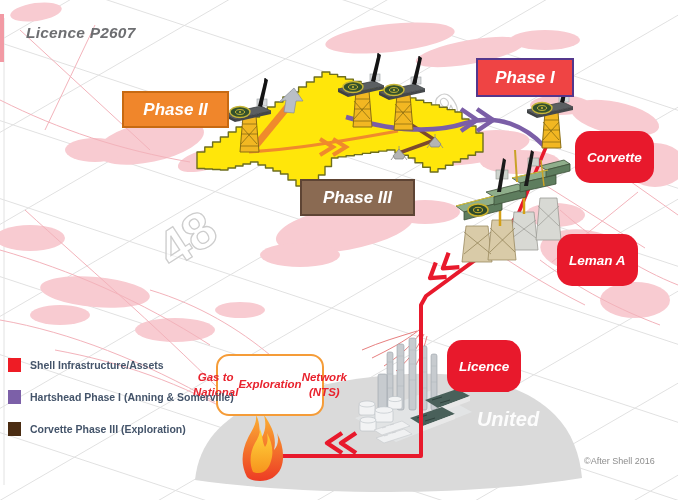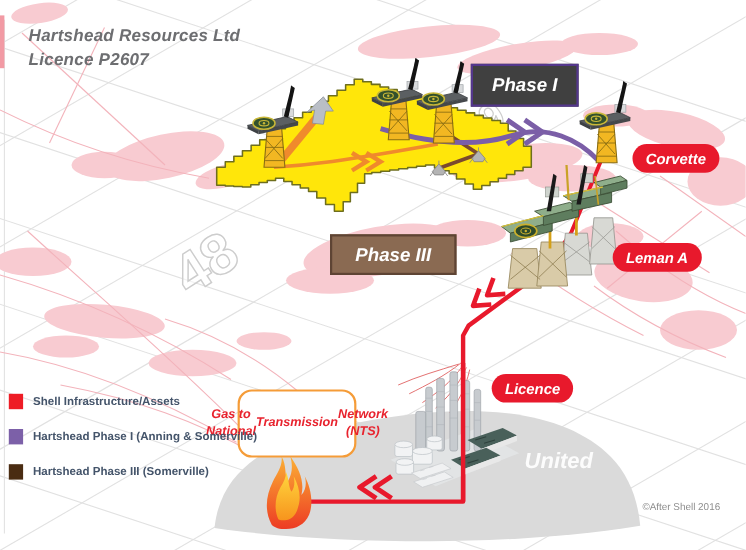--- a/index.html
+++ b/index.html
@@ -7,26 +7,26 @@
          font-family:"Liberation Sans",sans-serif;}
   #mapsvg{position:absolute;left:0;top:0;}
   .abs{position:absolute;}
   .title{left:26px;top:22px;font-size:15.5px;font-weight:bold;font-style:italic;
          color:#6D6E71;line-height:1.42;letter-spacing:.2px;}
   .phase-badge{display:flex;align-items:center;justify-content:center;
 teh:0;
          color:#fff;font-weight:bold;font-style:italic;border:2px solid rgba(0,0,0,.25);}
   .badge2{left:122px;top:91px;width:103px;height:33px;font-size:17px;border-color:#C76A12;}
   .badge1{left:428px;top:58px;width:94px;height:35px;font-size:17px;border-color:#54378C;}
-  .badge3{left:300px;top:179px;width:111px;height:33px;font-size:17px;border-color:#5E4434;margin-top:34px;}
+  .badge3{left:300px;top:179px;width:111px;height:33px;font-size:17px;border-color:#5E4434;}
   .pill{display:flex;align-items:center;justify-content:center;color:#fff;
         font-weight:bold;font-style:italic;font-size:13.5px;border-radius:15px;
-        padding:0 12px;height:26px;}
+        padding:13px 12px;height:26px;}
   .pill-corvette{left:575px;top:131px;}
-  .pill-leman{left:557px;top:221px;}
+  .pill-leman{left:557px;top:234px;}
   .pill-bacton{left:447px;top:340px;}
   .callout{left:216px;top:354px;width:104px;height:58px;background:#fff;
            border:2.5px solid #F59C38;border-radius:13px;display:flex;flex-direction:row;
            align-items:center;justify-content:center;text-align:center;
            font-size:11.5px;font-weight:bold;font-style:italic;color:#E8232E;line-height:1.32;}
   .legend{left:8px;top:358px;display:flex;flex-direction:column;gap:18px;}
   .legend-row{display:flex;align-items:center;gap:9px;height:14px;}
   .swatch{width:13px;height:14px;flex:0 0 13px;}
   .legend-label{font-size:10.5px;font-weight:bold;color:#44546A;white-space:nowrap;}
   .uk{left:448px;top:406px;width:120px;text-align:center;color:rgba(255,255,255,.92);
@@ -263,59 +263,61 @@
              C283,444 285,458 281,468 C277,477 269,481 260,481
              C254,481 250,480 247,477 Z" fill="url(#flameG)"></path>
     <path d="M253,472 C249,463 250,452 255,443 C258,438 260,434 260,429
              C263,436 262,442 265,447 C268,443 268,438 267,433
              C272,442 274,452 271,461 C269,469 264,473 259,473
              C257,473 255,473 253,472 Z" fill="url(#flameI)"></path>
   </g>
 </svg>
 
 <div class="abs title">
-  <div>Hartshead Resources Ltd</div>
   <div>Licence P2607</div>
 </div>
 
-<div class="abs phase-badge badge1" style="background-color: #404040;">
+<div class="abs phase-badge badge2" style="background-color: rgb(240, 134, 43);">
+      <span>Phase II</span>
+    </div>
+<div class="abs phase-badge badge1" style="background-color: #ef4444; margin-left: 48px;">
       <span>Phase I</span>
     </div>
 <div class="abs phase-badge badge3" style="background-color: rgb(138, 106, 82);">
       <span>Phase III</span>
     </div>
 
 <div class="abs pill pill-corvette" style="background-color: rgb(232, 25, 44);">
       <span>Corvette</span>
     </div>
 <div class="abs pill pill-leman" style="background-color: rgb(232, 25, 44);">
       <span>Leman A</span>
     </div>
 <div class="abs pill pill-bacton" style="background-color: rgb(232, 25, 44);">
       <span>Licence</span>
     </div>
 
 <div class="abs callout">
   <div>Gas to National</div>
-  <div>Transmission</div>
+  <div>Exploration</div>
   <div>Network (NTS)</div>
 </div>
 
 <div class="abs legend">
   <div class="legend-row">
     <div class="swatch" style="background-color: rgb(238, 28, 37);"></div>
     <div class="legend-label">Shell Infrastructure/Assets</div>
   </div>
   <div class="legend-row">
     <div class="swatch" style="background-color: rgb(124, 96, 168);"></div>
     <div class="legend-label">Hartshead Phase I (Anning &amp; Somerville)</div>
   </div>
   <div class="legend-row">
     <div class="swatch" style="background-color: rgb(74, 44, 18);"></div>
-    <div class="legend-label">Hartshead Phase III (Somerville)</div>
+    <div class="legend-label">Corvette Phase III (Exploration)</div>
   </div>
 </div>
 
 <div class="abs uk">
   <div>United</div>
 </div>
 
 <div class="abs credit">©After Shell 2016</div>
 
 </div>

